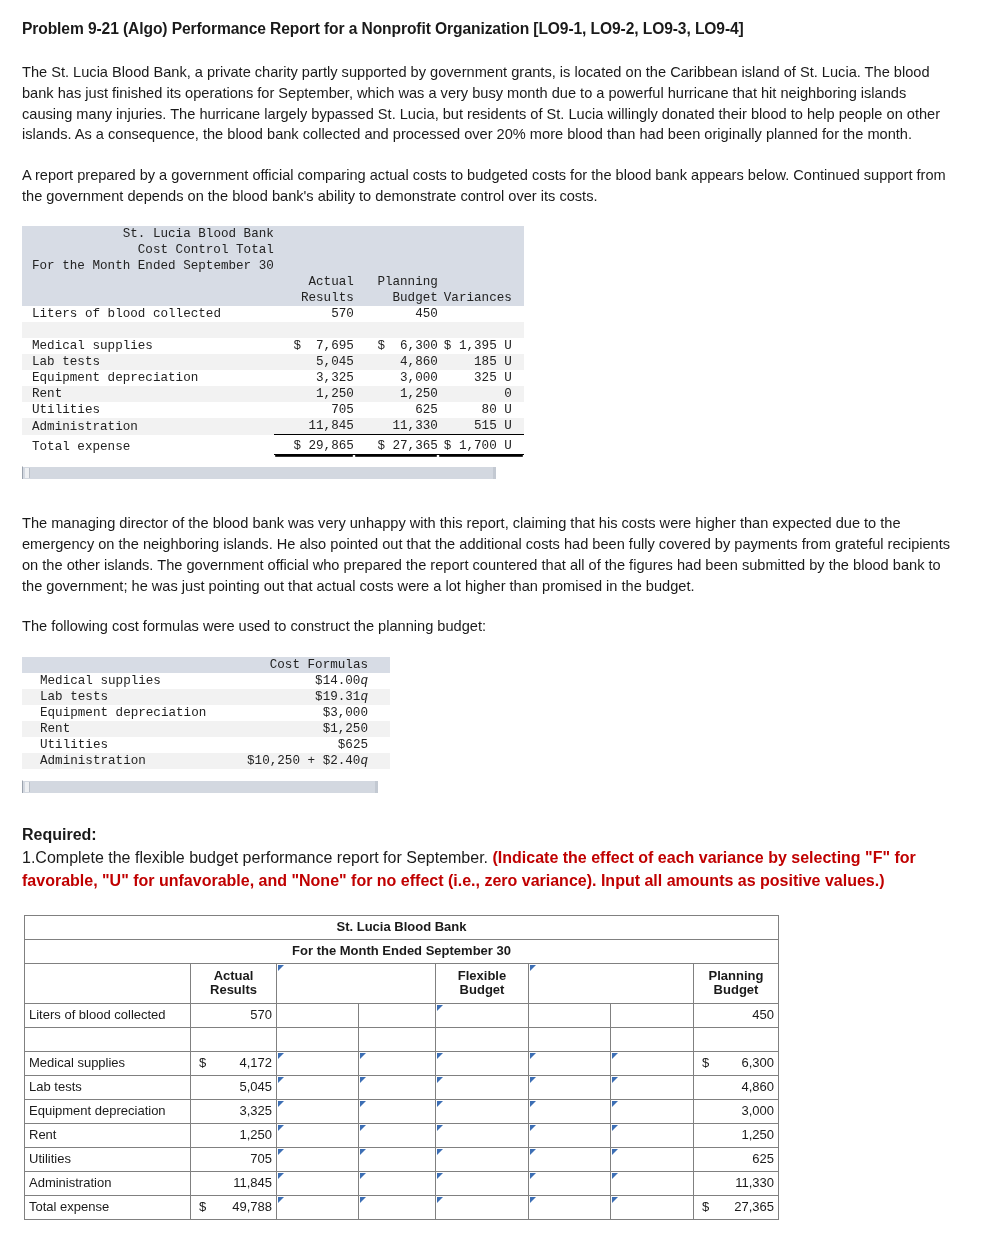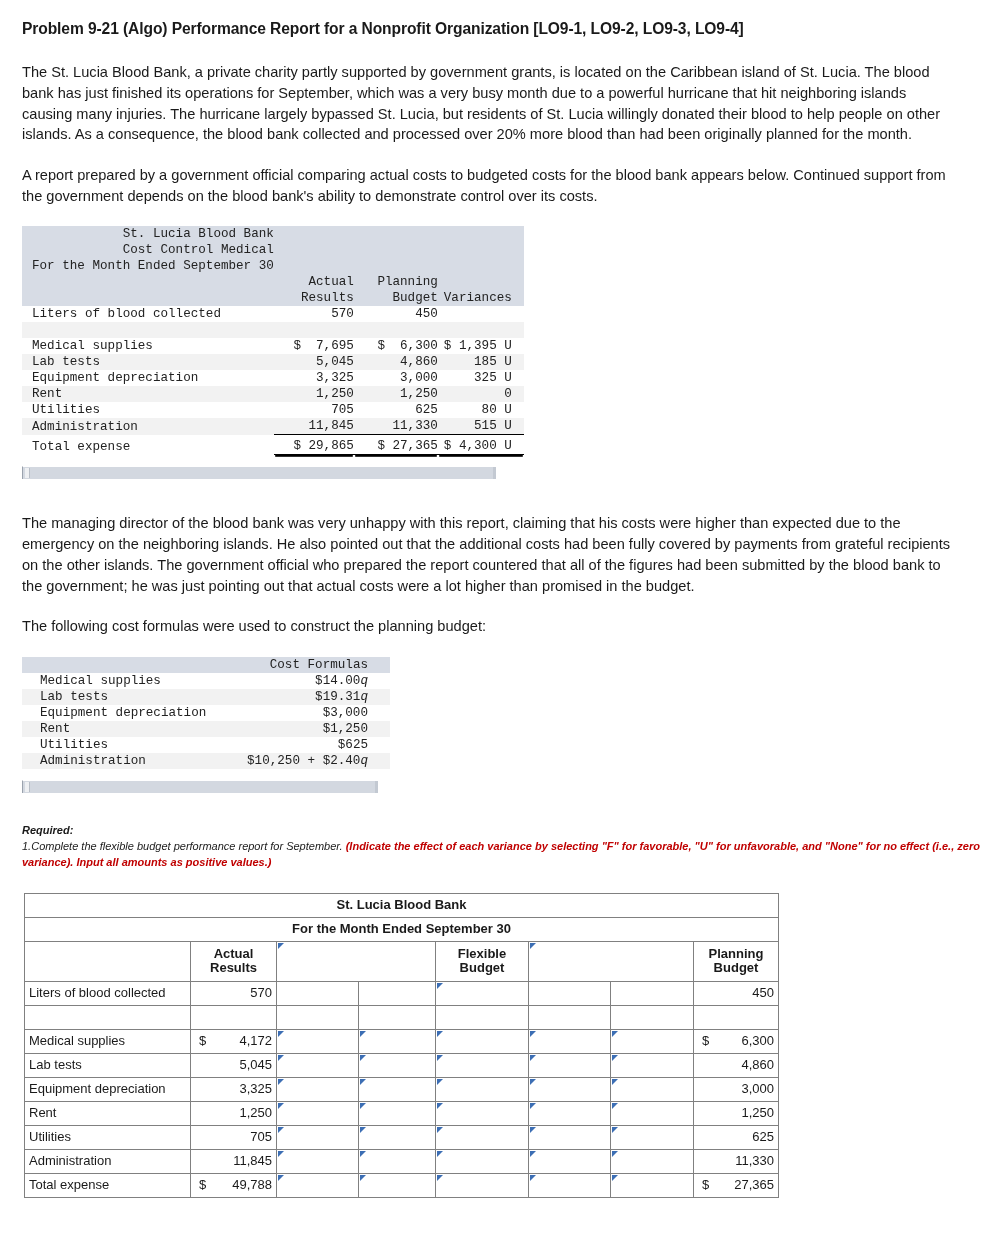--- a/index.html
+++ b/index.html
@@ -86,23 +86,22 @@
     background: #c3c9d2;
   }
 
   .rpt2 .c-label { width: 210px; padding-left: 8px; }
   .rpt2 .c-f { width: 148px; text-align: right; padding-right: 22px; }
   .rpt2 i { font-style: italic; }
 
   
   .required-block {
     margin: 30px 0 0 0;
-    font-size: 11px;
+    font-size: 16px;
     line-height: 1.45;
-    font-style: italic;
   }
   .required-label { font-weight: bold; }
   .red-bold { color: #c00000; font-weight: bold; }
 
   
   .sheet-wrap { margin: 22px 0 0 2px; }
   table.sheet {
     border-collapse: collapse;
     table-layout: fixed;
     width: 754px;
@@ -171,21 +170,21 @@
     <tbody>
         <tr class="hdr-band">
       <td class="c-pad"></td>
       <td class="c-label" style="text-align:right;padding-right:0">St. Lucia Blood Bank</td>
       <td class="c-a"></td>
       <td class="c-b"></td>
       <td class="c-c"></td>
     </tr>
     <tr class="hdr-band">
       <td class="c-pad"></td>
-      <td class="c-label" style="text-align:right;padding-right:0">Cost Control Medical</td>
+      <td class="c-label" style="text-align:right;padding-right:0">Cost Control Total</td>
       <td class="c-a"></td>
       <td class="c-b"></td>
       <td class="c-c"></td>
     </tr>
     <tr class="hdr-band">
       <td class="c-pad"></td>
       <td class="c-label" style="text-align:right;padding-right:0">For the Month Ended September 30</td>
       <td class="c-a"></td>
       <td class="c-b"></td>
       <td class="c-c"></td>
@@ -258,21 +257,21 @@
       <td class="c-label">Administration</td>
       <td class="c-a">11,845</td>
       <td class="c-b">11,330</td>
       <td class="c-c">515 U</td>
     </tr>
     <tr class="row-white underline-top dbl-bottom">
       <td class="c-pad"></td>
       <td class="c-label" style="padding-top:3px">Total expense</td>
       <td class="c-a ul dbl" style="padding-top:3px">$ 29,865</td>
       <td class="c-b ul dbl" style="padding-top:3px">$ 27,365</td>
-      <td class="c-c ul dbl" style="padding-top:3px">$ 4,300 U</td>
+      <td class="c-c ul dbl" style="padding-top:3px">$ 1,700 U</td>
     </tr>
   </tbody>
     </table>
   <div class="scrollbar" style="width:474px">
     <div class="thumb"></div>
   </div>
 </div>
 
 <p class="para" style="margin-top:34px">The managing director of the blood bank was very unhappy with this report, claiming that his costs were higher than expected due to the emergency on the neighboring islands. He also pointed out that the additional costs had been fully covered by payments from grateful recipients on the other islands. The government official who prepared the report countered that all of the figures had been submitted by the blood bank to the government; he was just pointing out that actual costs were a lot higher than promised in the budget.</p>
 <p class="para">The following cost formulas were used to construct the planning budget:</p>

